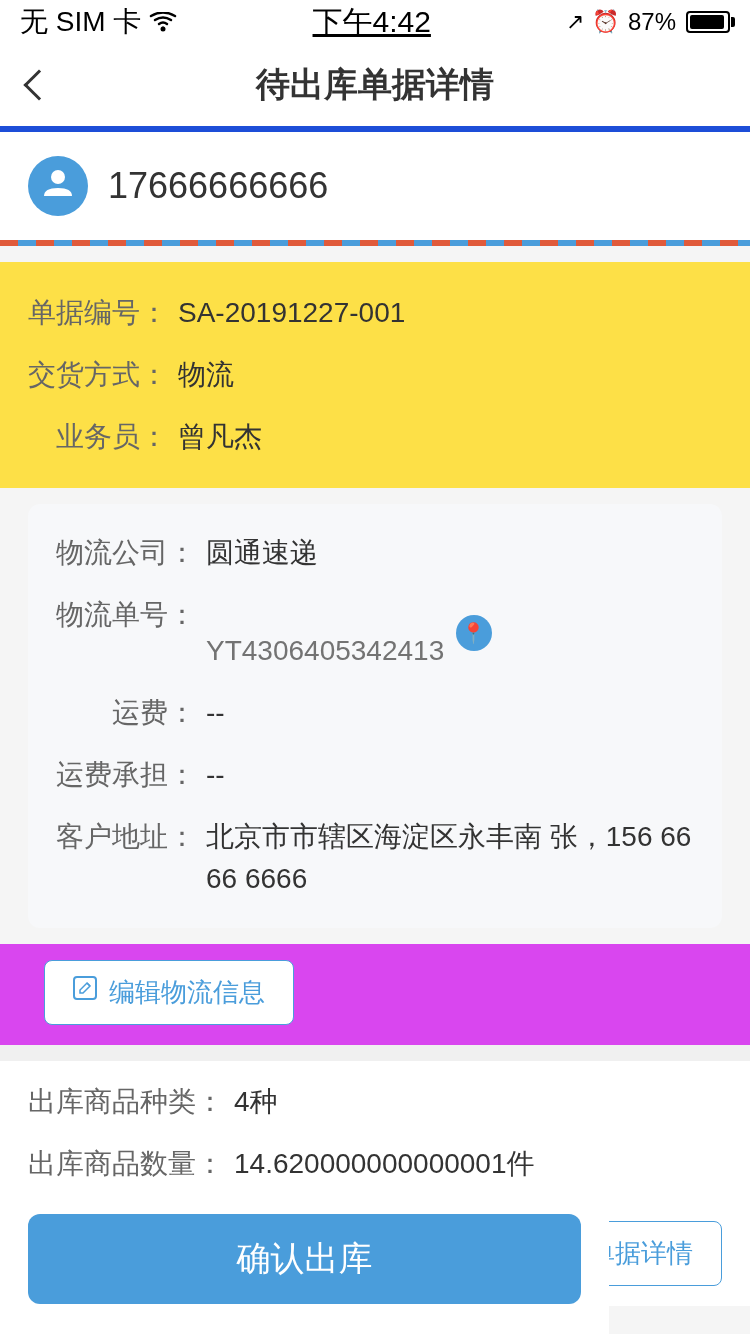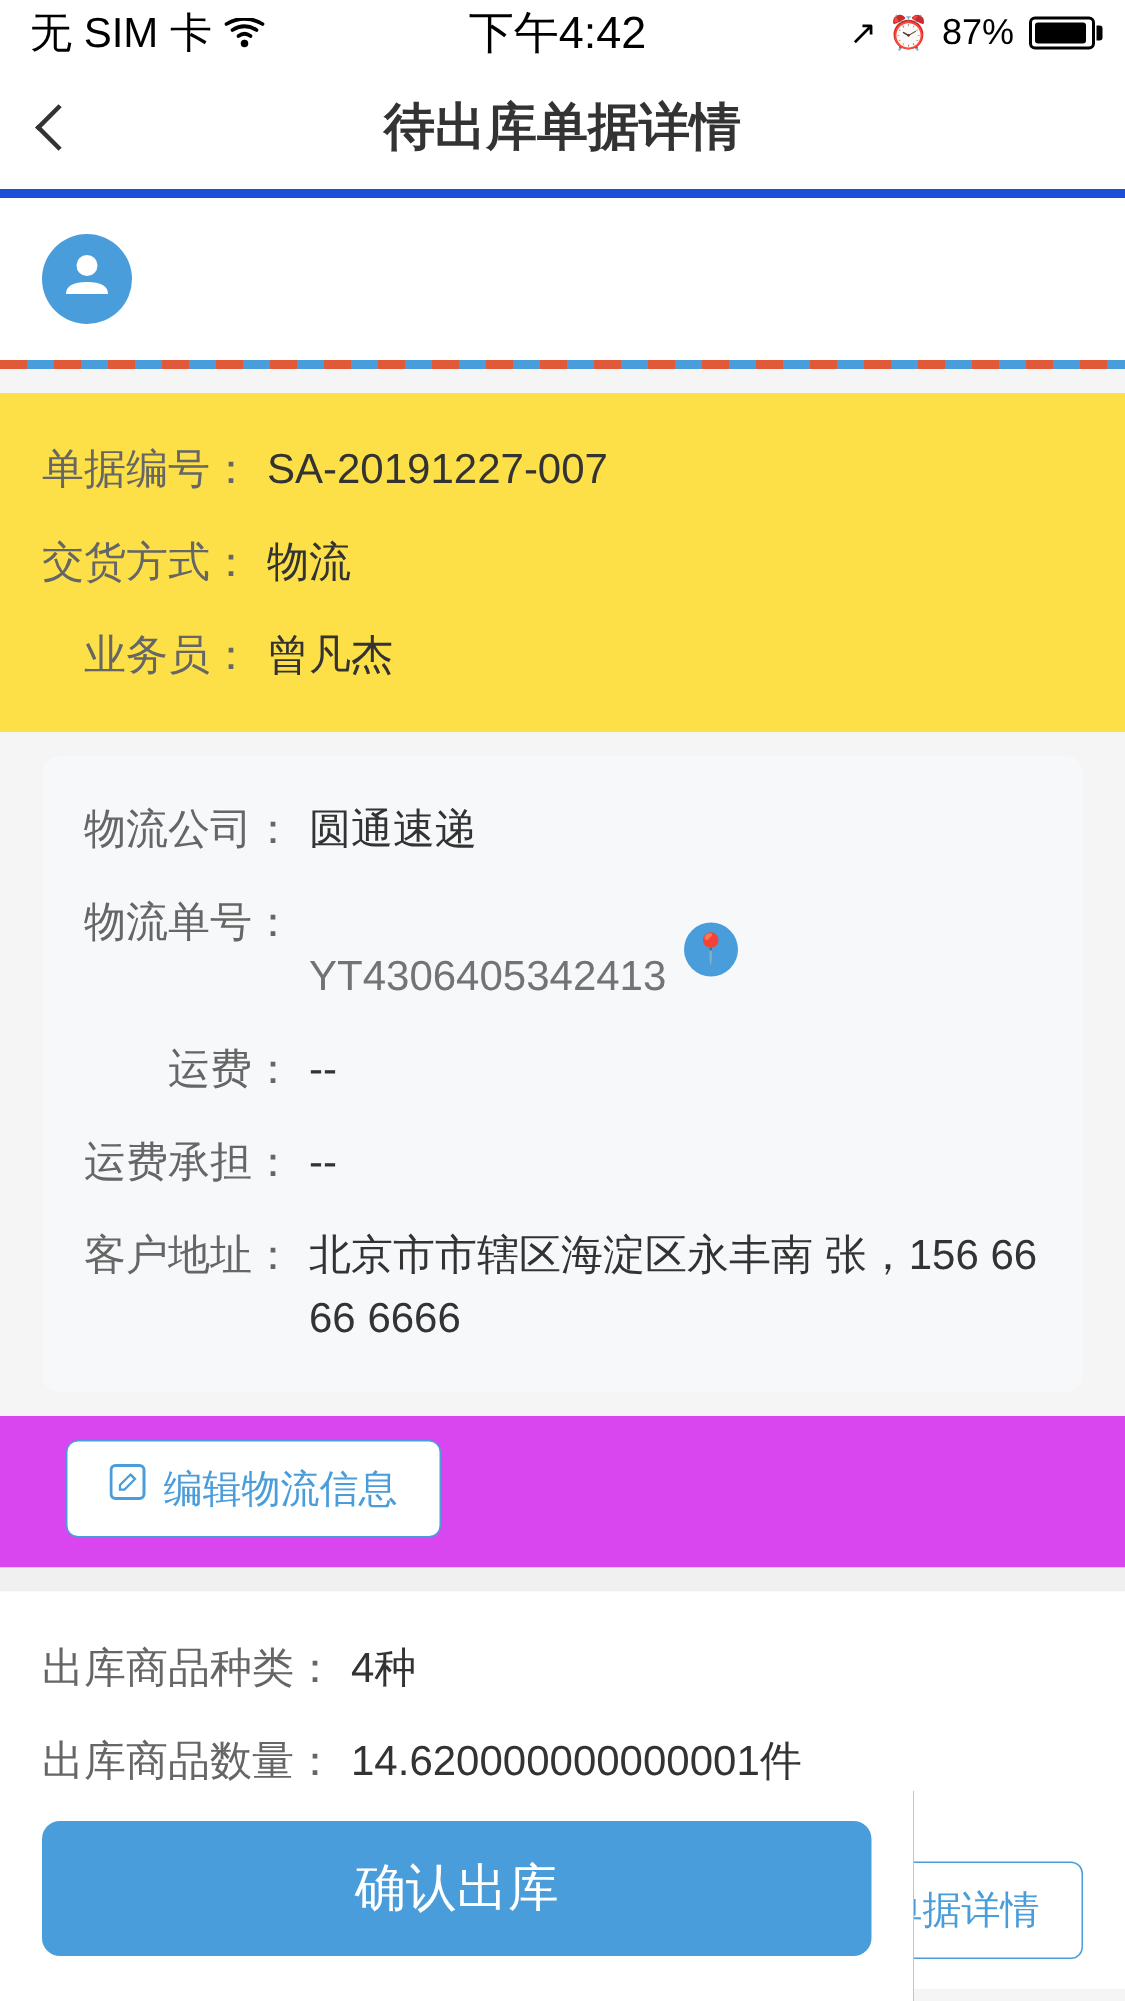--- a/index.html
+++ b/index.html
@@ -26,20 +26,21 @@
     }
     .status-bar-left {
       display: flex;
       align-items: center;
       gap: 8px;
       font-size: 28px;
     }
     .status-bar-center {
       font-size: 30px;
       font-weight: 500;
+      text-decoration: underline;
     }
     .status-bar-right {
       display: flex;
       align-items: center;
       gap: 8px;
       font-size: 24px;
     }
     .battery-icon {
       display: inline-block;
       width: 44px;
@@ -242,21 +243,21 @@
 
     
     .gray-separator {
       height: 16px;
       background: #f0f0f0;
     }
 
     
     .goods-section {
       background: #fff;
-      padding: 30px 28px;
+      padding: 20px 28px;
     }
 
     
     .view-btn-container {
       display: flex;
       justify-content: flex-end;
       padding: 16px 28px 20px;
       background: #fff;
     }
     .view-btn {
@@ -343,28 +344,29 @@
 
   <div class="customer-header">
     <div class="customer-avatar">
       <span class="avatar-icon">
         <svg width="36" height="36" viewBox="0 0 36 36" fill="white">
           <circle cx="18" cy="13" r="7"></circle>
           <path d="M4 32 Q4 24 18 24 Q32 24 32 32"></path>
         </svg>
       </span>
     </div>
+    <span class="customer-phone">17666666666</span>
   </div>
 
   <div class="dashed-divider"></div>
 
   <div class="section">
     <div class="info-row">
       <span class="info-label">单据编号：</span>
-      <span class="info-value">SA-20191227-007</span>
+      <span class="info-value">SA-20191227-001</span>
     </div>
     <div class="info-row">
       <span class="info-label">交货方式：</span>
       <span class="info-value">物流</span>
     </div>
     <div class="info-row">
       <span class="info-label">业务员：</span>
       <span class="info-value">曾凡杰</span>
     </div>
   </div>

